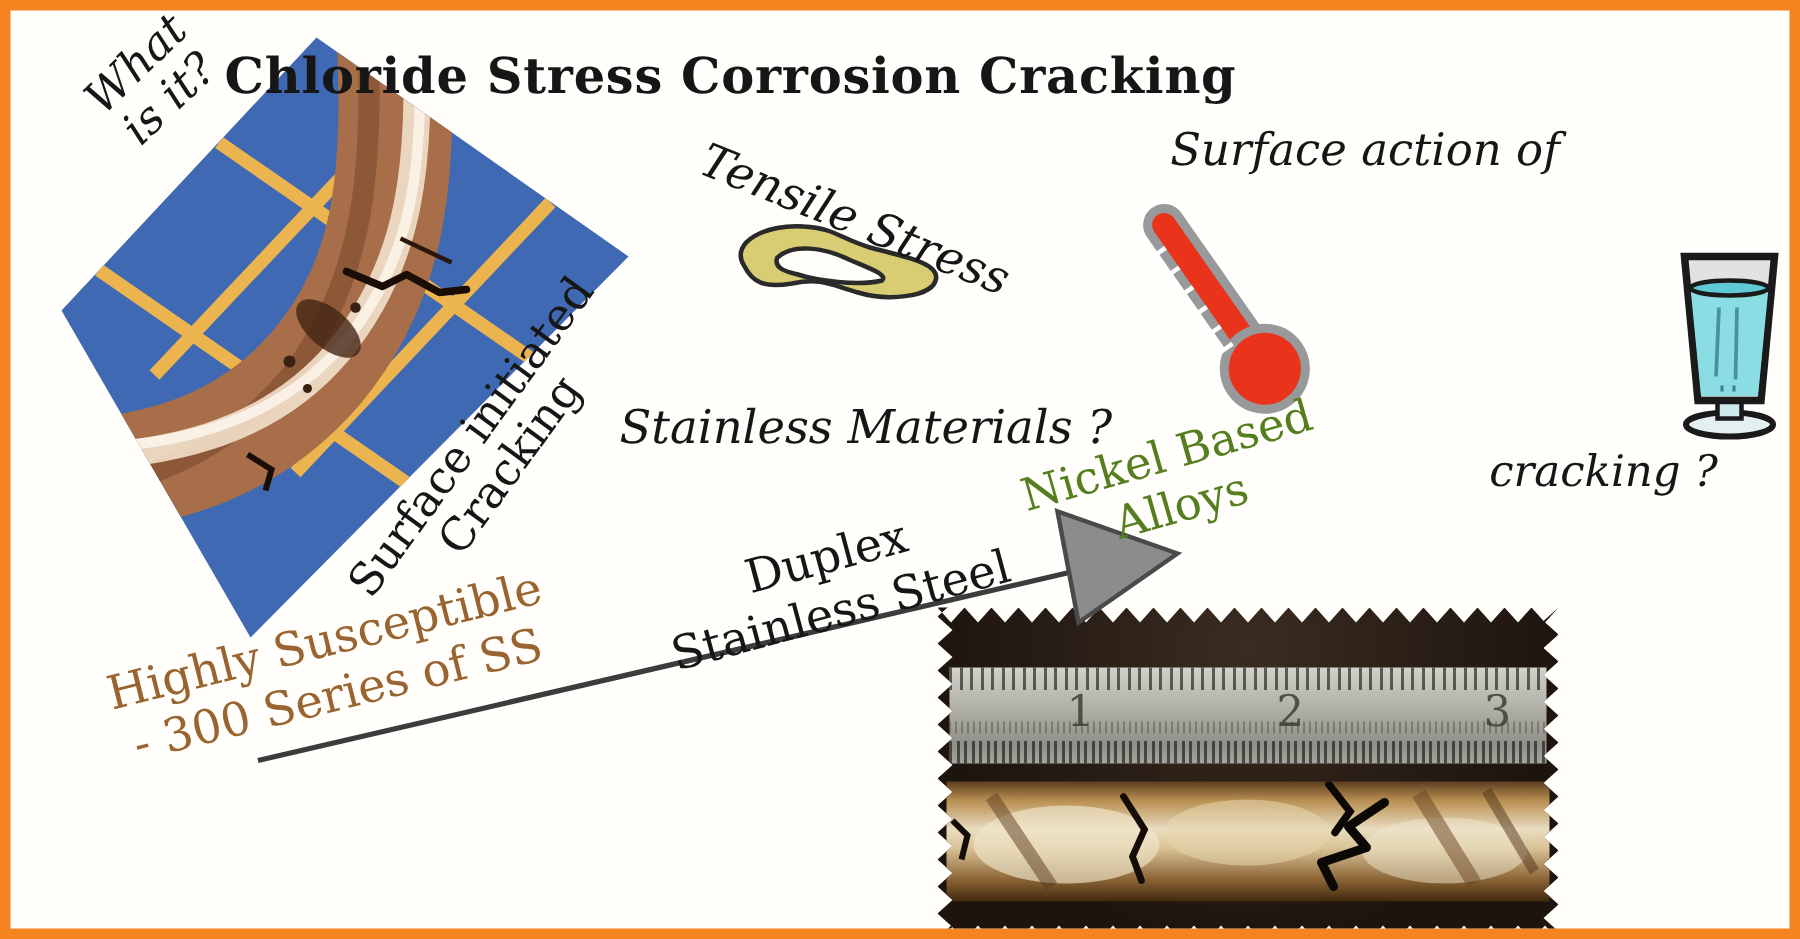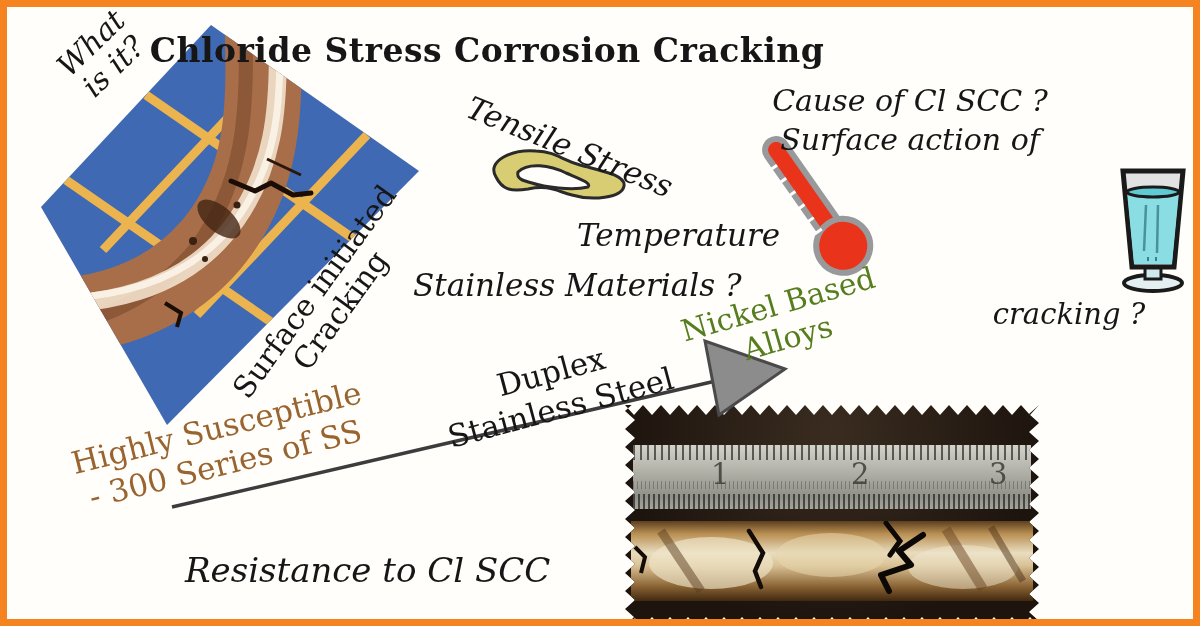--- a/index.html
+++ b/index.html
@@ -159,25 +159,23 @@
   </div>
 
   <div class="abs surface z3">
     <span style="display:block">Surface initiated</span>
     <span style="display:block">Cracking</span>
   </div>
 
   <div class="abs txt tensile it z3">Tensile Stress</div>
 
   <div class="abs cause it z3">
-    <span style="display:block">Cause of Cl SCC ?</span>
     <span style="display:block">Surface action of</span>
   </div>
 
-  <div class="abs txt temperature it z3">Temperature</div>
 
   <div class="abs chlorideenv it z3">
   </div>
 
   <div class="abs txt affected it z3">Stainless Materials ?</div>
 
   <div class="abs nickel z3">
     <span style="display:block">Nickel Based</span>
     <span style="display:block">Alloys</span>
   </div>
@@ -189,15 +187,14 @@
   <div class="abs duplex z3">
     <span style="display:block">Duplex</span>
     <span style="display:block">Stainless Steel</span>
   </div>
 
   <div class="abs suscept z3">
     <span style="display:block">Highly Susceptible</span>
     <span style="display:block">- 300 Series of SS</span>
   </div>
 
-  <div class="abs txt resistance it z3">Resistance to Cl SCC</div>
 
 </div>
 
 </body></html>

